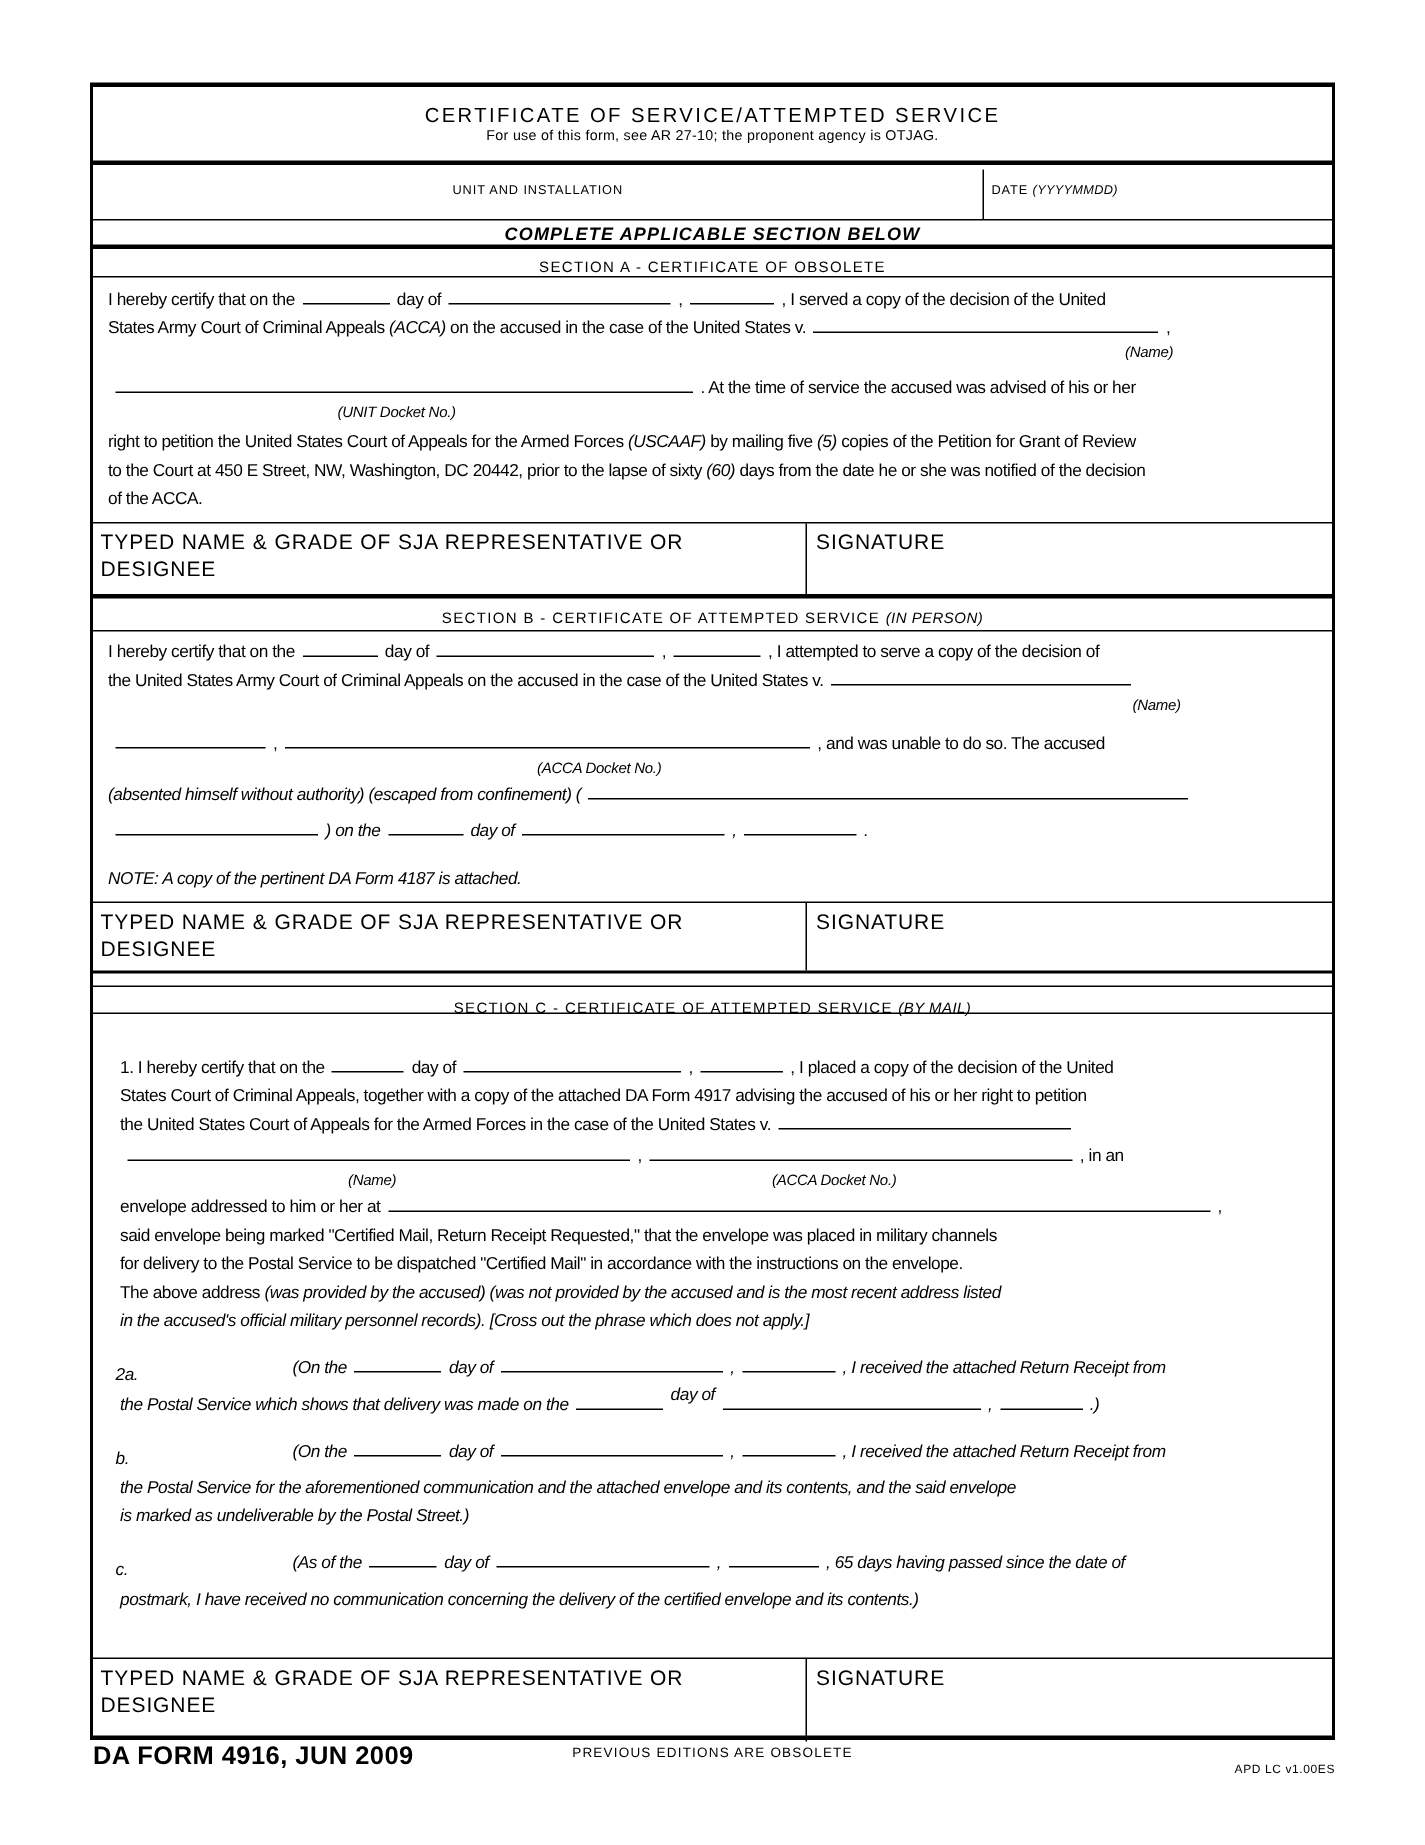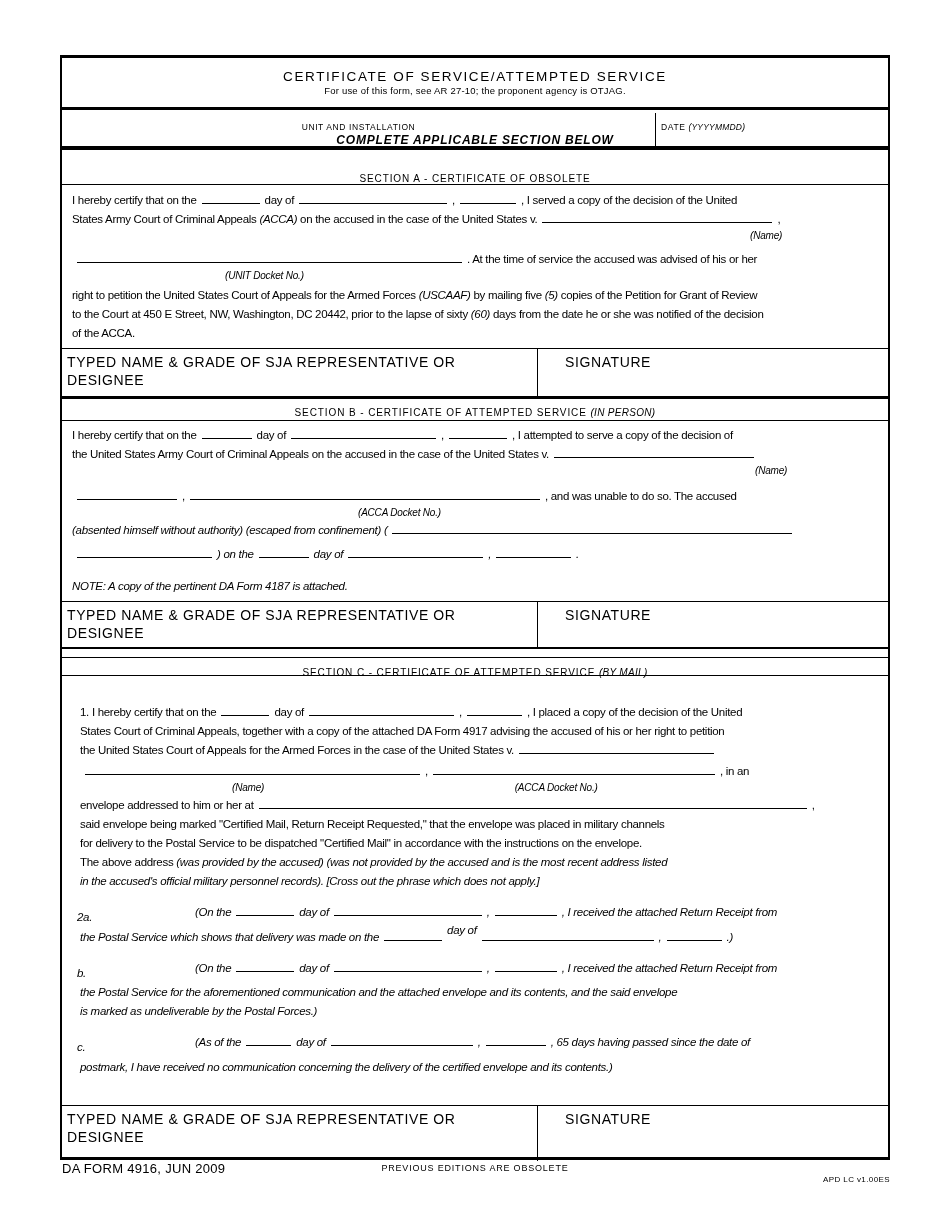--- a/index.html
+++ b/index.html
@@ -19,21 +19,21 @@
   .title-block { top:0; height:52px; border-bottom:3px solid #000; text-align:center; }
   .form-title { padding-top:11px; font-size:13.5px; letter-spacing:1.6px; }
   .form-subtitle { font-size:9.5px; letter-spacing:0.2px; margin-top:1px; }
 
   .unit-row { top:55px; height:34px; border-bottom:1px solid #000; display:flex; }
   .unit-cell { flex:1; padding:3px 2px;text-align:center; }
   .date-cell { width:233px; border-left:1px solid #000; padding:3px 5px; }
   .cell-label { font-size:8.5px; letter-spacing:0.6px; }
   .cell-label .it { letter-spacing:0.2px; }
 
-  .complete-row { top:74px; height:18px; border-bottom:3px solid #000; text-align:center;
+  .complete-row { top:90px; height:18px; border-bottom:3px solid #000; text-align:center;
     font-style:italic; font-weight:600; font-size:12px; letter-spacing:0.8px; padding-top:1px; }
 
   .sec-head { text-align:center; font-size:10px; letter-spacing:0.9px; padding-top:3px; }
   .sec-head .it { letter-spacing:0.3px; }
   .head-a { top:108px; height:19px; border-bottom:1px solid #000; }
   .head-b { top:344px; height:16px; border-bottom:1px solid #000; padding-top:1px; }
   .head-c { top:599px; height:23px; border-top:1px solid #000; border-bottom:1px solid #000; padding-top:5px; }
 
   .sec-body { font-size:11.5px; letter-spacing:-0.3px; }
   .body-a { top:128px; height:162px; padding:5px 4px 0 10px; }
@@ -49,26 +49,26 @@
   .item { position:relative; margin-top:12px; }
   .item-label { position:absolute; left:-3px; top:8px; font-style:italic; }
   .item .indent { margin-left:115px; }
 
   
   .sig-row { display:flex; border-top:1px solid #000; }
   .sig-a { top:290px; height:51px; border-bottom:3px solid #000; }
   .sig-b { top:543px; height:48px; border-bottom:2px solid #000; }
   .sig-c { top:1047px; height:56px; }
   .sig-left { width:476px; border-right:1px solid #000; padding:4px 5px; }
-  .sig-right { flex:1; padding:4px 6px;margin-left:21px; }
+  .sig-right { flex:1; padding:4px 6px; }
   .sig-label { font-size:14px; letter-spacing:0.6px; }
 
   
   .footer { position:absolute; left:60px; top:1161px; width:830px; height:20px; }
-  .footer-left { position:absolute; left:2px; top:0; font-size:13px; font-weight:normal; letter-spacing:0.3px; }
+  .footer-left { position:absolute; left:2px; top:0; font-size:17px; font-weight:bold; letter-spacing:0.3px; }
   .footer-center { position:absolute; left:0; right:0; top:2px; text-align:center; font-size:9px; letter-spacing:0.8px; }
   .footer-right { position:absolute; right:0; top:14px; font-size:8px; letter-spacing:0.4px; }.mt2{margin-top:2px}.mt4{margin-top:4px}.mt5{margin-top:5px}
   .mt6{margin-top:6px}.mt8{margin-top:8px}.mt10{margin-top:10px}.mt13{margin-top:13px}
 </style>
 </head>
 <body>
 
 <div class="form">
 
   <div class="abs title-block">
@@ -146,21 +146,21 @@
     <div class="item">
       <span class="item-label">2a.</span>
       <div class="line indent"><span class="it">(On the</span><span class="blank" style="width: 58px;"></span><span class="it">day of</span><span class="blank" style="width: 148px;"></span><span class="it">,</span><span class="blank" style="width: 62px;"></span><span class="it">, I received the attached Return Receipt from</span></div>
       <div class="line mt6"><span class="it">the Postal Service which shows that delivery was made on the</span><span class="blank" style="width: 58px;"></span><span class="it raised">day of</span><span class="blank" style="width: 172px;"></span><span class="it">,</span><span class="blank" style="width: 55px;"></span><span class="it">.)</span></div>
     </div>
 
     <div class="item">
       <span class="item-label">b.</span>
       <div class="line indent"><span class="it">(On the</span><span class="blank" style="width: 58px;"></span><span class="it">day of</span><span class="blank" style="width: 148px;"></span><span class="it">,</span><span class="blank" style="width: 62px;"></span><span class="it">, I received the attached Return Receipt from</span></div>
       <div class="line mt5"><span class="it">the Postal Service for the aforementioned communication and the attached envelope and its contents, and the said envelope</span></div>
-      <div class="line"><span class="it">is marked as undeliverable by the Postal Forces.)</span></div>
+      <div class="line"><span class="it">is marked as undeliverable by the Postal Street.)</span></div>
     </div>
 
     <div class="item">
       <span class="item-label">c.</span>
       <div class="line indent"><span class="it">(As of the</span><span class="blank" style="width: 45px;"></span><span class="it">day of</span><span class="blank" style="width: 142px;"></span><span class="it">,</span><span class="blank" style="width: 60px;"></span><span class="it">, 65 days having passed since the date of</span></div>
       <div class="line mt6"><span class="it">postmark, I have received no communication concerning the delivery of the certified envelope and its contents.)</span></div>
     </div>
   </div>
   <div class="abs sig-row sig-c">
     <div class="sig-left">

